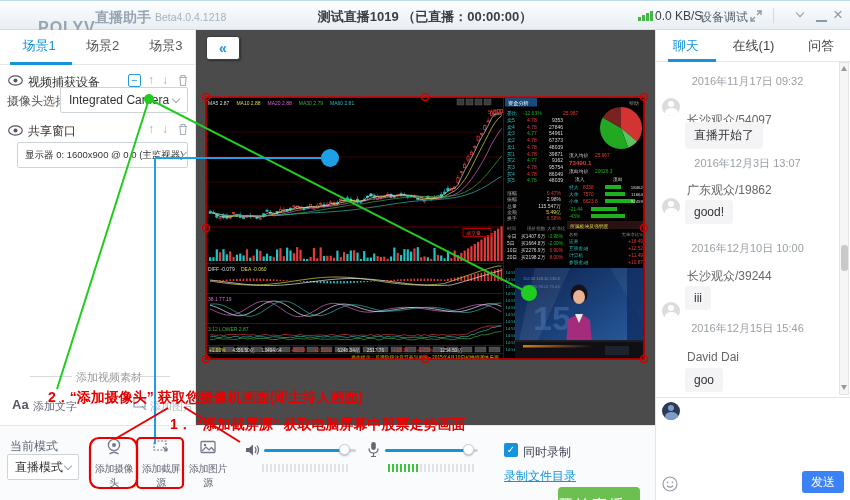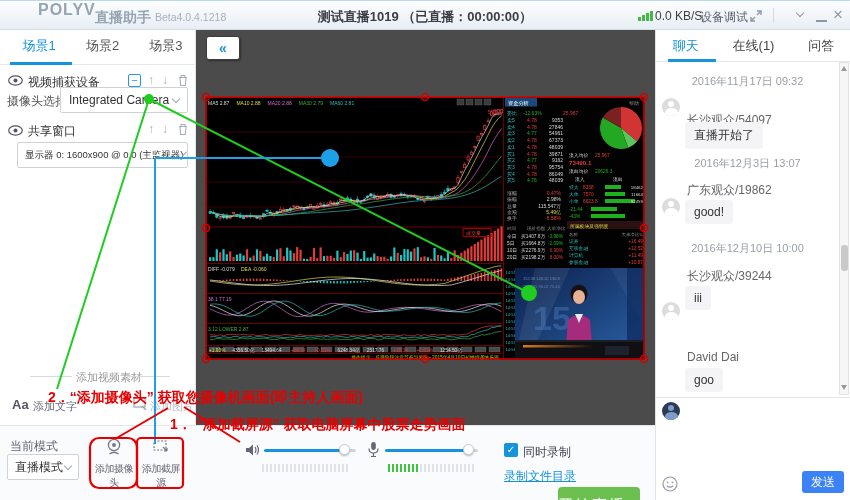--- a/index.html
+++ b/index.html
@@ -59,21 +59,21 @@
   
   .rednote{font-size:14px;font-weight:bold;color:#e80000;white-space:nowrap;z-index:60;}
   #annot{left:0;top:0;z-index:70;pointer-events:none;}
 </style>
 </head>
 <body>
 
 <div id="app">
 
   <div id="titlebar" class="a">
-    <span class="a logo" style="left:38px;top:0;">POLYV</span>
+    <span class="a logo" style="left:38px;top:18px;">POLYV</span>
     <span class="a logoapp" style="left:95px;top:8px;">直播助手</span>
     <span class="a ver" style="left:155px;top:10px;">Beta4.0.4.1218</span>
     <span class="a wintitle" style="left:0;right:0;top:7px;text-align:center;">测试直播1019 （已直播：00:00:00）</span>
     <span class="a" style="left:638px;top:10px;display:flex;align-items:flex-end;gap:1.5px;">
       <i style="display:block;width:2.5px;height:4px;background:#44b844;"></i>
       <i style="display:block;width:2.5px;height:6px;background:#44b844;"></i>
       <i style="display:block;width:2.5px;height:8px;background:#44b844;"></i>
       <i style="display:block;width:2.5px;height:10px;background:#44b844;"></i>
     </span>
     <span class="a tbtxt" style="left:655px;top:8px;color:#3a3f45;">0.0 KB/S</span>
@@ -771,20 +771,28 @@
       </svg>
       <div class="srcbtn-label" style="margin-top:6px;">添加摄像头</div>
     </div>
     <div class="a" style="left:138px;top:12px;width:46px;height:52px;">
       <svg style="display:block;margin:0 auto;" width="18" height="18" viewBox="0 0 18 18">
         <rect x="2" y="3" width="12" height="9" fill="none" stroke="#778" stroke-width="1.2" stroke-dasharray="2,1.5"></rect>
         <path d="M11,9 l4,4 M15,13 l-3,0 M15,13 l0,-3" stroke="#778" stroke-width="1.2" fill="none"></path>
       </svg>
       <div class="srcbtn-label" style="margin-top:6px;">添加截屏源</div>
     </div>
+    <div class="a" style="left:185px;top:12px;width:46px;height:52px;">
+      <svg style="display:block;margin:0 auto;" width="18" height="18" viewBox="0 0 18 18">
+        <rect x="2" y="3.5" width="14" height="11" rx="1" fill="none" stroke="#778" stroke-width="1.3"></rect>
+        <circle cx="6" cy="7" r="1.3" fill="#778"></circle>
+        <path d="M3,13 l4,-4 3,3 2.5,-2.5 3,3.5" fill="none" stroke="#778" stroke-width="1.2"></path>
+      </svg>
+      <div class="srcbtn-label" style="margin-top:6px;">添加图片源</div>
+    </div>
 
     <svg class="a" style="left:245px;top:17px;" width="15" height="14" viewBox="0 0 15 14">
       <polygon points="1,5 4,5 8,1.5 8,12.5 4,9 1,9" fill="#667"></polygon>
       <path d="M10,4 Q12,7 10,10 M12,2.5 Q15,7 12,11.5" fill="none" stroke="#667" stroke-width="1.2"></path>
     </svg>
     <div class="a slider-track" style="left:264px;top:23px;width:81px;"></div>
     <div class="a slider-rest" style="left:345px;top:23px;width:11px;"></div>
     <div class="a thumb" style="left:339px;top:18px;"></div>
     <div class="a meter" style="left:262px;top:38px;" id="meter1">
         <i></i>
@@ -874,20 +882,21 @@
     <span class="a bubble" style="left:29px;top:170px;">good!</span>
 
     <div class="a datestamp" style="left:0;top:211px;">2016年12月10日 10:00</div>
     <div class="a avatar" style="left:6px;top:236px;">
         <i class="hd"></i>
         <i class="bd"></i>
       </div>
     <span class="a chatname" style="left:31px;top:238px;">长沙观众/39244</span>
     <span class="a bubble" style="left:29px;top:256px;">iii</span>
 
+    <div class="a datestamp" style="left:0;top:291px;">2016年12月15日 15:46</div>
     <div class="a avatar dark" style="left:6px;top:318px;">
         <i class="hd"></i>
         <i class="bd"></i>
       </div>
     <span class="a chatname" style="left:31px;top:320px;">David Dai</span>
     <span class="a bubble" style="left:29px;top:338px;">goo</span>
 
     <div class="a sb-track" style="top:32px;height:333px;"></div>
     <div class="a tri-up" style="left:184.5px;top:36px;"></div>
     <div class="a" style="left:184.5px;top:215px;width:7px;height:26px;background:#c9c9c9;border-radius:3px;"></div>

